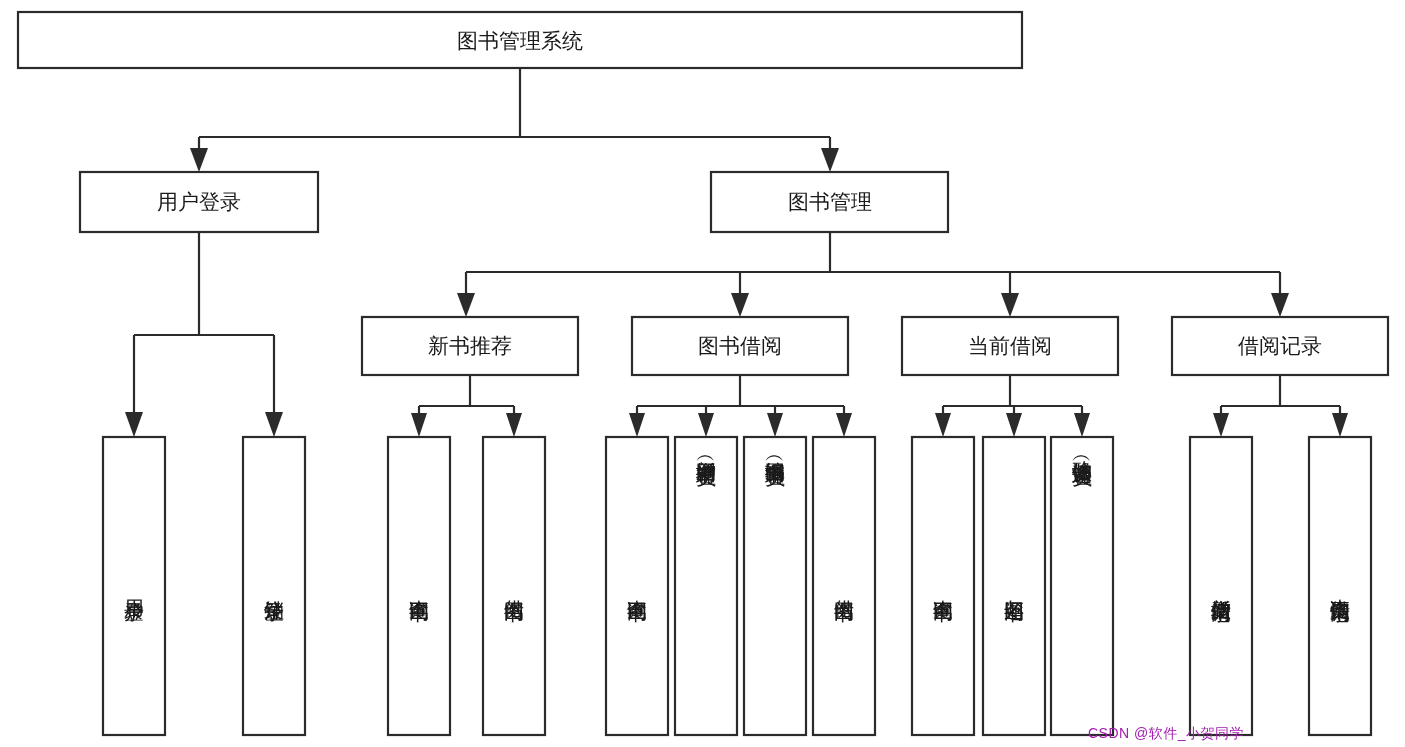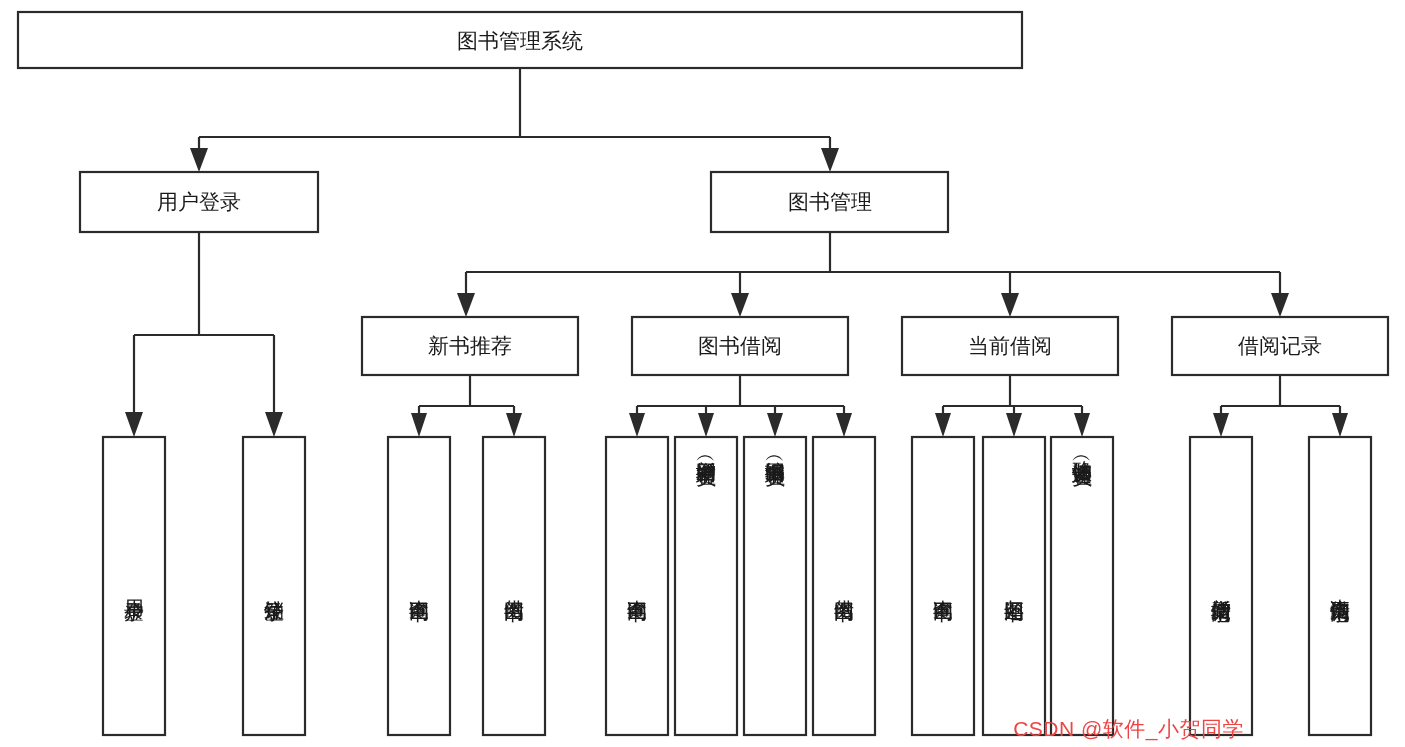--- a/index.html
+++ b/index.html
@@ -65,22 +65,22 @@
     display: flex;
     align-items: center;
     justify-content: center;
     pointer-events: none;
   }
   .watermark {
     position: absolute;
     right: 8px;
     bottom: 4px;
     font-family: "Liberation Sans", "DejaVu Sans", sans-serif;
-    font-size: 21px;
-    color: #ef4444;
+    font-size: 14px;
+    color: #a21caf;
     white-space: nowrap;
     letter-spacing: 0.5px;
   }
 </style>
 </head>
 <body>
 
 <div id="diagram-root">
 
   <svg id="flow-svg" viewBox="0 0 1405 747">

